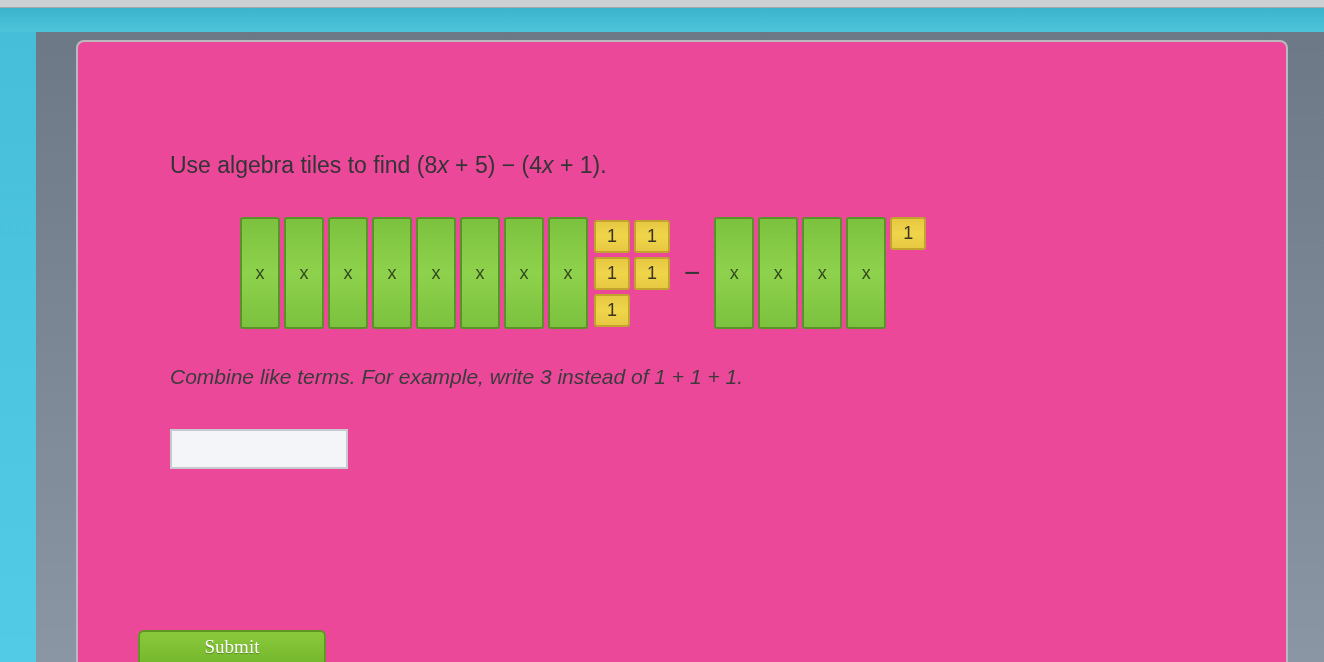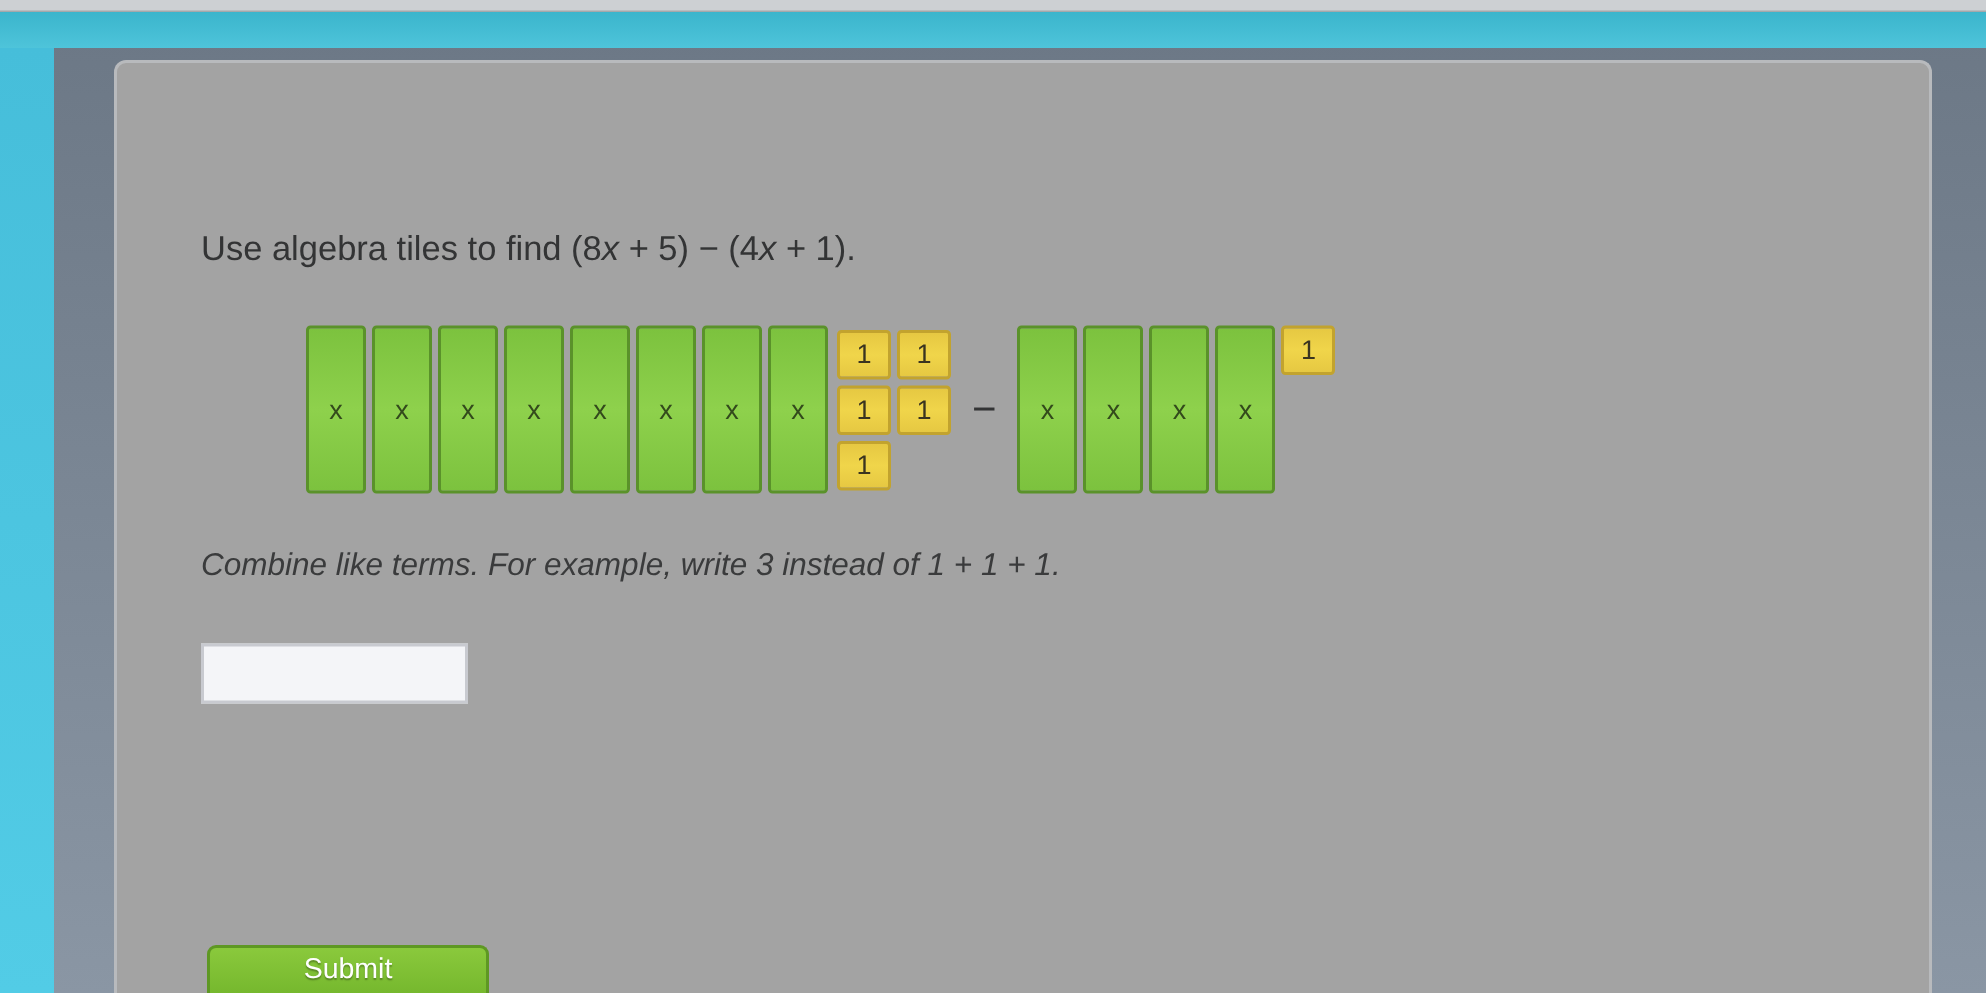--- a/index.html
+++ b/index.html
@@ -22,25 +22,25 @@
     .cyan-bar {
       height: 24px;
       background: linear-gradient(180deg, #3bb5cc 0%, #4ec4da 100%);
     }
     .main-panel {
       position: absolute;
       top: 40px;
       left: 76px;
       right: 36px;
       bottom: 0;
-      background: #a3a3a3;
+      background: #ec4899;
       border: 2px solid #b8babd;
       border-bottom: none;
       border-radius: 8px 8px 0 0;
-      padding: 110px 60px 0 56px;
+      padding: 110px 60px 0 92px;
     }
     .prompt-text {
       font-size: 23px;
       color: #333435;
       margin-bottom: 38px;
     }
     .italic-x {
       font-style: italic;
     }
     .tiles-row {
@@ -113,21 +113,21 @@
       bottom: 0;
       left: 60px;
       width: 188px;
       height: 32px;
       background: linear-gradient(180deg, #8ac93c 0%, #76b82e 100%);
       border: 2px solid #5e9823;
       border-bottom: none;
       border-radius: 6px 6px 0 0;
       color: #ffffff;
       font-size: 19px;
-      font-family: Liberation Sans, sans-serif;
+      font-family: Liberation Serif, serif;
       text-shadow: 0 1px 1px rgba(0,0,0,0.3);
       display: flex;
       align-items: center;
       justify-content: center;
       cursor: pointer;
     }
     .left-cyan {
       position: absolute;
       top: 32px;
       left: 0;

